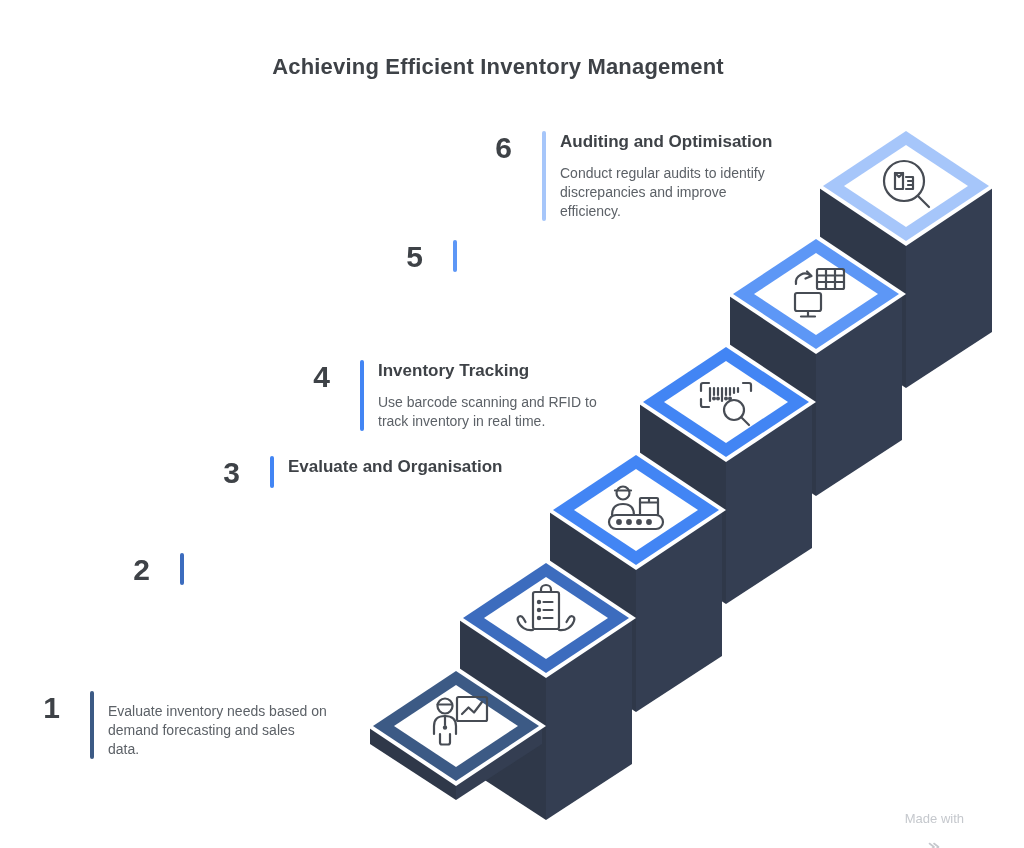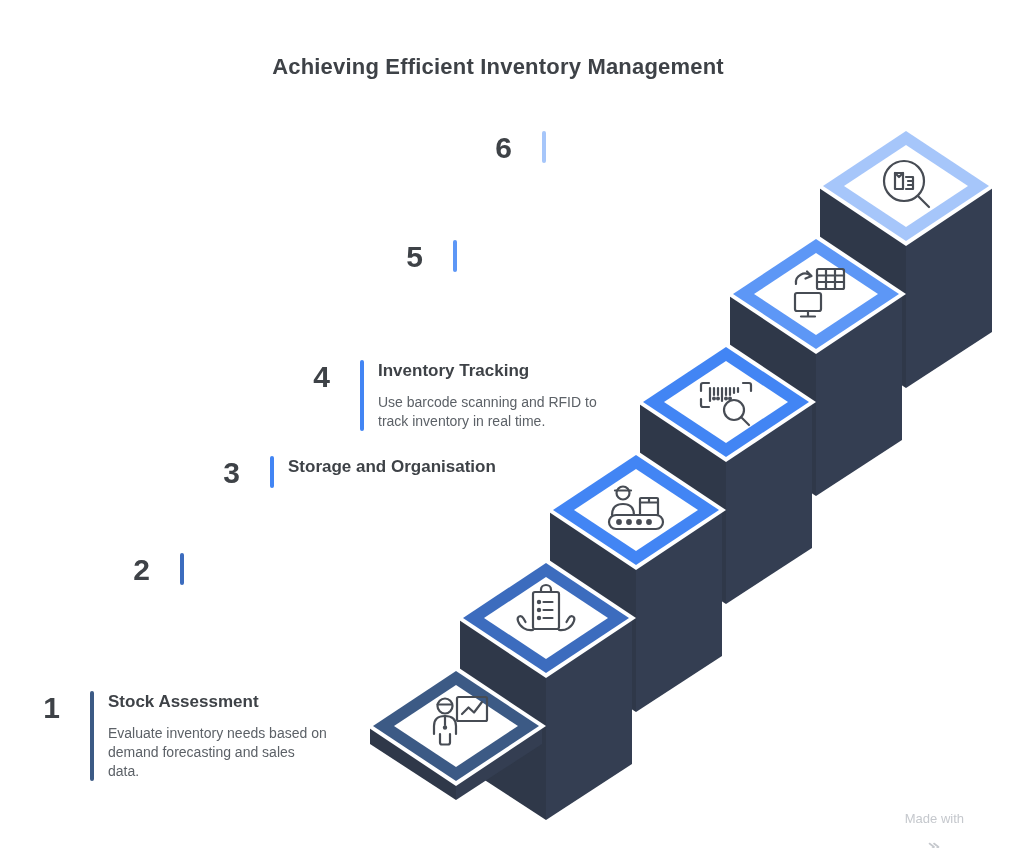--- a/index.html
+++ b/index.html
@@ -158,37 +158,36 @@
       </g>
     </g>
   </svg>
 
   <div class="page-title">Achieving Efficient Inventory Management</div>
 
   <div class="step s1">
     <div class="step-num">1</div>
     <div class="step-bar" style="background-color: rgb(60, 90, 133);"></div>
     <div class="step-text">
-      <div class="step-title">Stock Assessment</div>
       <div class="step-desc">Evaluate inventory needs based on
 demand forecasting and sales
 data.</div>
     </div>
   </div>
 
   <div class="step s2">
     <div class="step-num">2</div>
     <div class="step-bar" style="background-color: rgb(60, 108, 190);"></div>
   </div>
 
   <div class="step s3">
     <div class="step-num">3</div>
     <div class="step-bar" style="background-color: rgb(66, 133, 244);"></div>
     <div class="step-text">
-      <div class="step-title">Storage and Organisation</div>
+      <div class="step-title">Evaluate and Organisation</div>
     </div>
   </div>
 
   <div class="step s4">
     <div class="step-num">4</div>
     <div class="step-bar" style="background-color: rgb(66, 133, 244);"></div>
     <div class="step-text">
       <div class="step-title">Inventory Tracking</div>
       <div class="step-desc">Use barcode scanning and RFID to
 track inventory in real time.</div>
@@ -196,20 +195,26 @@
   </div>
 
   <div class="step s5">
     <div class="step-num">5</div>
     <div class="step-bar" style="background-color: rgb(93, 151, 246);"></div>
   </div>
 
   <div class="step s6">
     <div class="step-num">6</div>
     <div class="step-bar" style="background-color: rgb(166, 198, 250);"></div>
+    <div class="step-text">
+      <div class="step-title">Auditing and Optimisation</div>
+      <div class="step-desc">Conduct regular audits to identify
+discrepancies and improve
+efficiency.</div>
+    </div>
   </div>
 
   <div class="watermark">
     <span>Made with</span>
     <svg width="13" height="12" viewBox="0 0 13 12">
       <path d="M1.5,2.5 L6,6 L1.5,9.5 M6,2.5 L10.5,6 L6,9.5" fill="none" stroke="#C5C8CD" stroke-width="1.6" stroke-linecap="round" stroke-linejoin="round"></path>
     </svg>
     <span class="brand">Napkin</span>
   </div>
 

